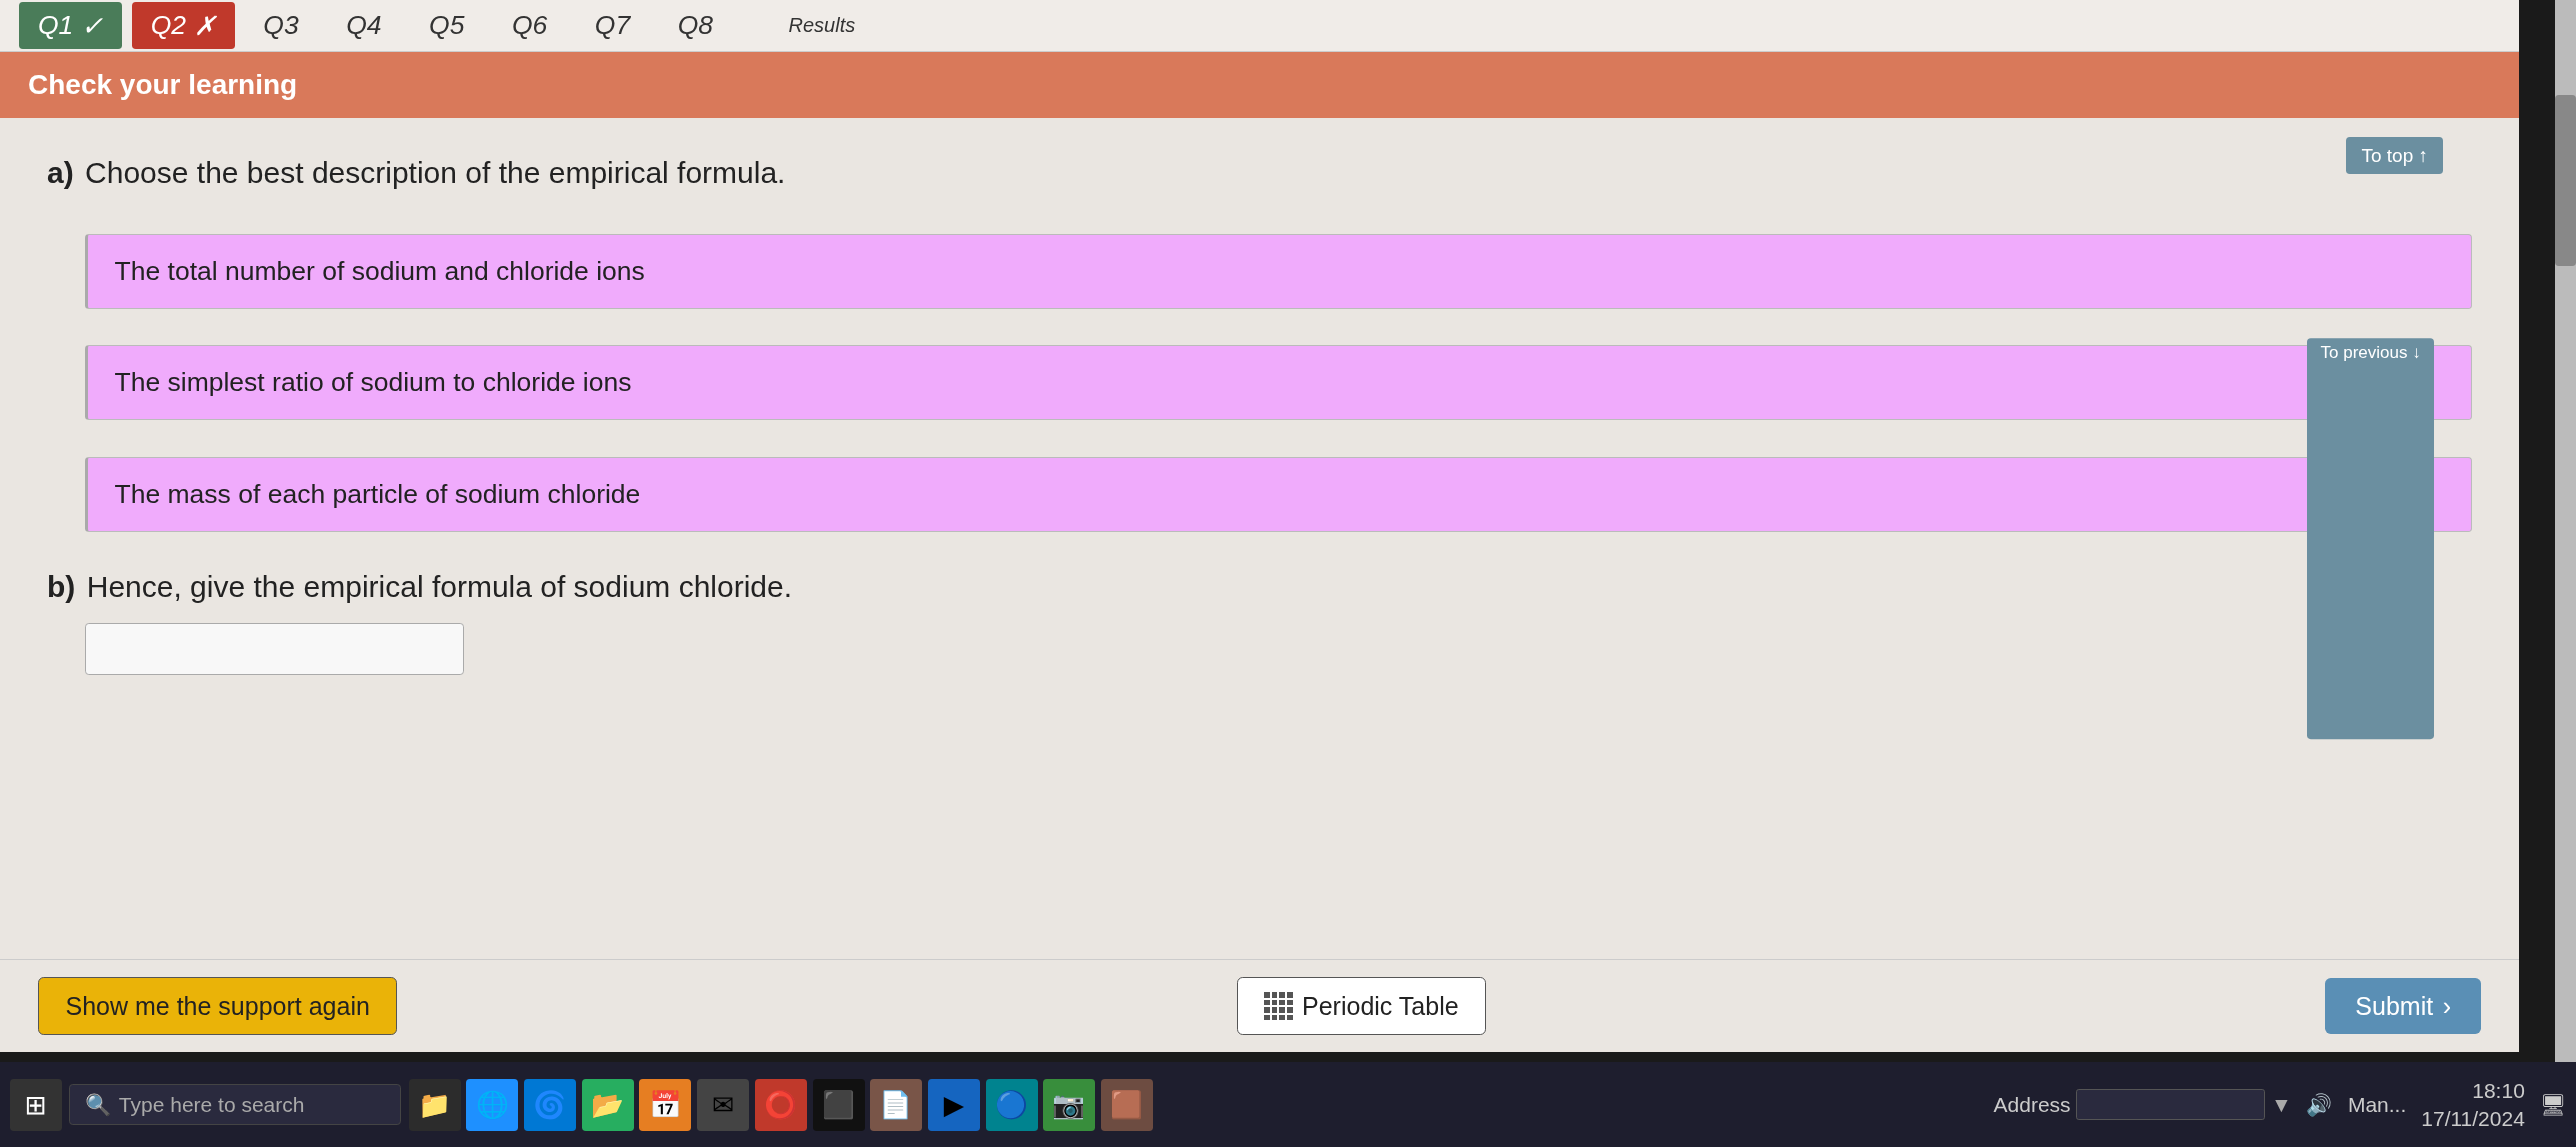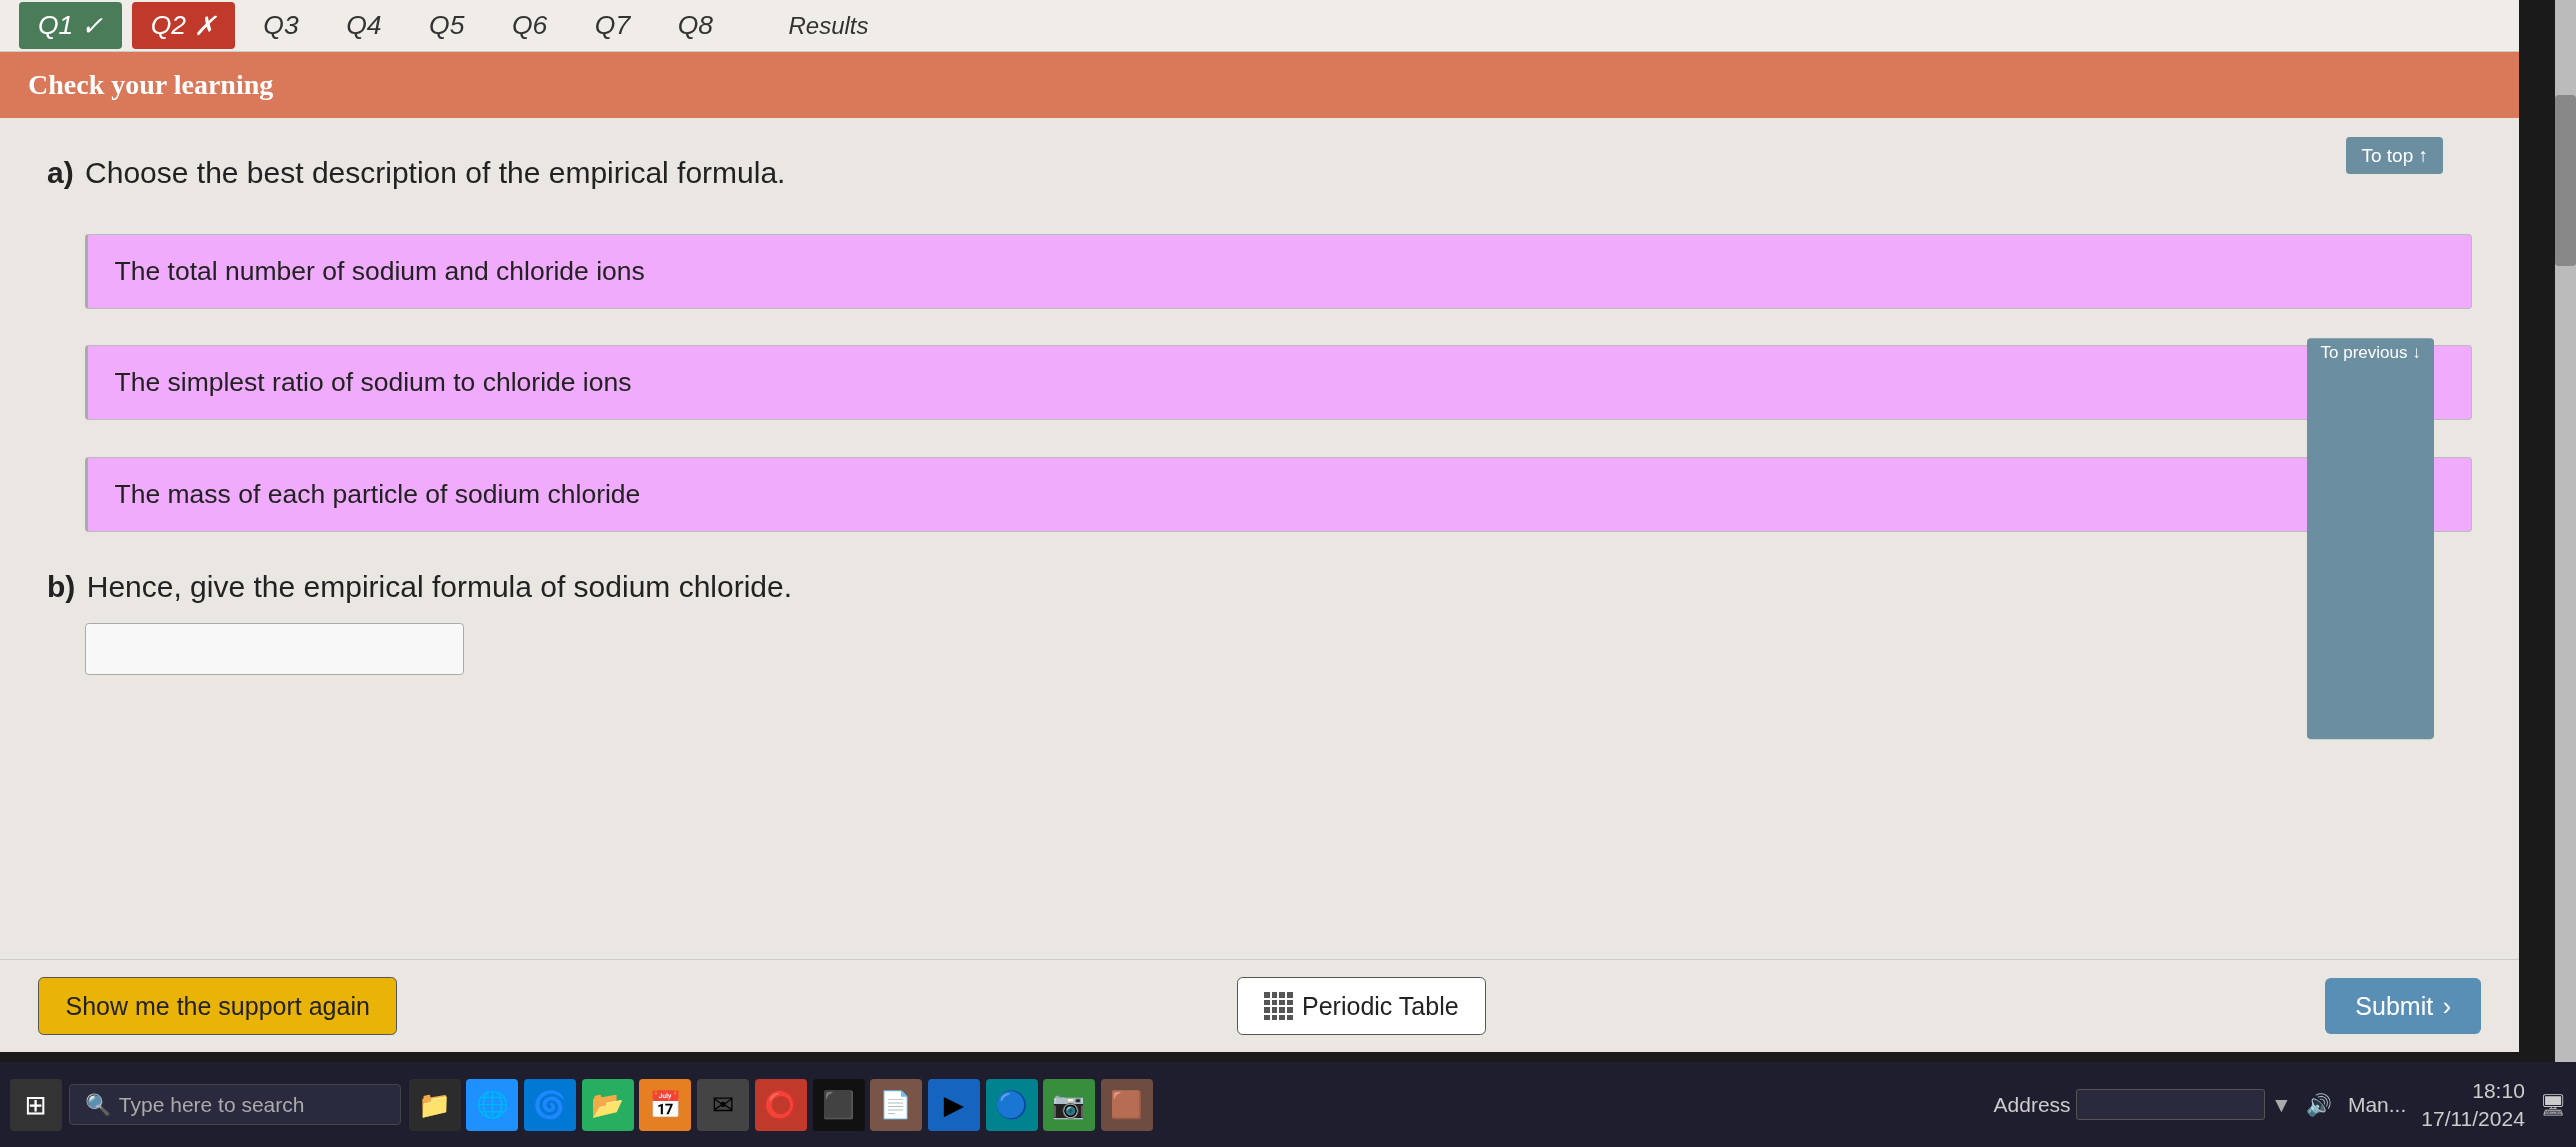--- a/index.html
+++ b/index.html
@@ -55,33 +55,32 @@
     }
 
     .tab.active-wrong {
       background: #c0392b;
       color: white;
       border-radius: 3.8px;
     }
 
     .results-tab {
       margin-left: 28px;
-      font-size: 24px;
+      font-size: 20px;
       color: #333;
       text-align: right;
     }
 
     
     .section-header {
       background: #d9795a;
       color: white;
       padding: 17px 28px;
       font-size: 28px;
       font-weight: bold;
-      font-family: Liberation Serif, serif;
     }
 
     
     .content-area {
       flex: 1;
       background: #eae6e1;
       padding: 38px 47px;
       position: relative;
       overflow-y: auto;
     }

